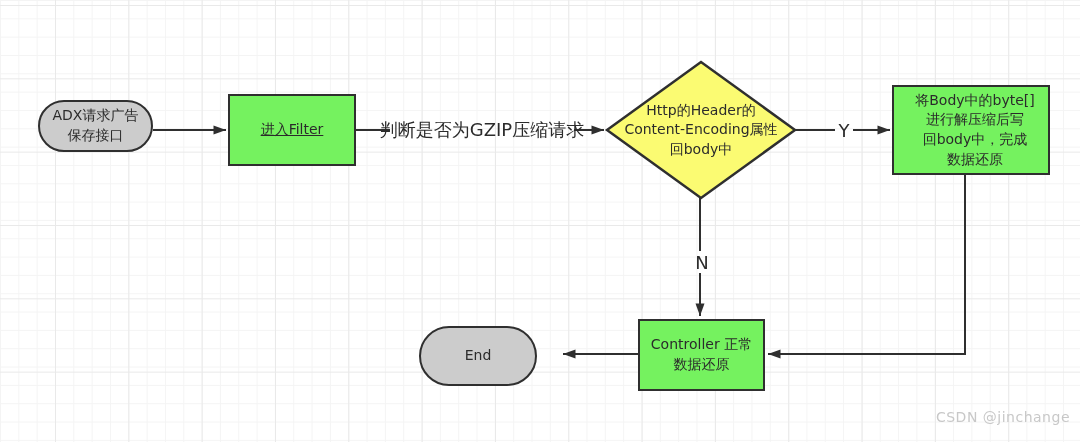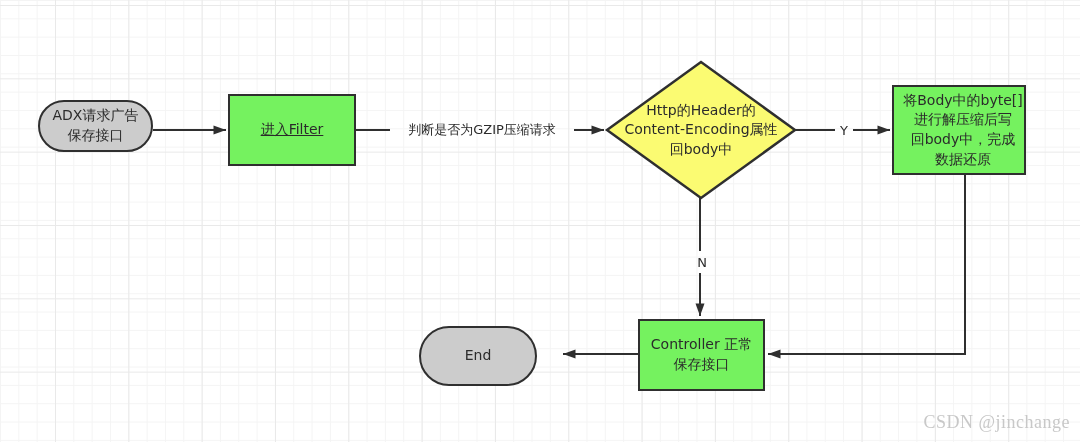--- a/index.html
+++ b/index.html
@@ -33,38 +33,37 @@
     color: #2b2b2b;
     white-space: pre-line;
     border: 2px solid var(--stroke, #2f2f2f);
   }
   .terminator { background: var(--terminator-fill, #cccccc); border-radius: 30px; border-width: 2.5px; }
   .process { background: var(--process-fill, #75f25f); }
   .decision-text { border: none; background: transparent; }
   .edge-label {
     position: absolute;
     transform: translate(-50%, -50%);
-    font-size: 13px;
+    font-size: 18px;
     color: #2b2b2b;
     white-space: nowrap;
   }
   .watermark {
     position: absolute;
     right: 10px;
-    bottom: 9px;
-    font-size: 18px;
+    bottom: 17px;
+    font-size: 14px;
     color: var(--watermark, #c8c8c8);
     letter-spacing: 0.5px;
-    font-family: Liberation Serif, serif;
   }
   
   .n-start       { left: 38px;  top: 100px; width: 115px; height: 52px; }
   .n-filter      { left: 228px; top: 94px;  width: 128px; height: 72px; text-decoration: underline; }
   .n-decision    { left: 607px; top: 62px;  width: 188px; height: 136px; }
-  .n-decompress  { left: 892px; top: 85px;  width: 134px; height: 90px; padding-left: 8px; }
+  .n-decompress  { left: 892px; top: 85px;  width: 158px; height: 90px; padding-left: 8px; }
   .n-controller  { left: 638px; top: 319px; width: 127px; height: 72px; }
   .n-end         { left: 419px; top: 326px; width: 118px; height: 60px; }
   .l-condition   { left: 482px; top: 130px; }
   .l-yes         { left: 844px; top: 130px; }
   .l-no          { left: 702px; top: 262px; }
 </style>
 </head>
 <body>
 
 <div class="canvas">
@@ -95,21 +94,21 @@
   <div class="node decision-text n-decision">Http的Header的
 Content-Encoding属性
 回body中</div>
 
   <div class="node process n-decompress">将Body中的byte[]
 进行解压缩后写
 回body中，完成
 数据还原</div>
 
   <div class="node process n-controller">Controller 正常
-保存接口</div>
+数据还原</div>
 
   <div class="node terminator n-end">End</div>
 
   <div class="edge-label l-condition">判断是否为GZIP压缩请求</div>
 
   <div class="edge-label l-yes">Y</div>
 
   <div class="edge-label l-no">N</div>
 
   <div class="watermark">CSDN @jinchange</div>

